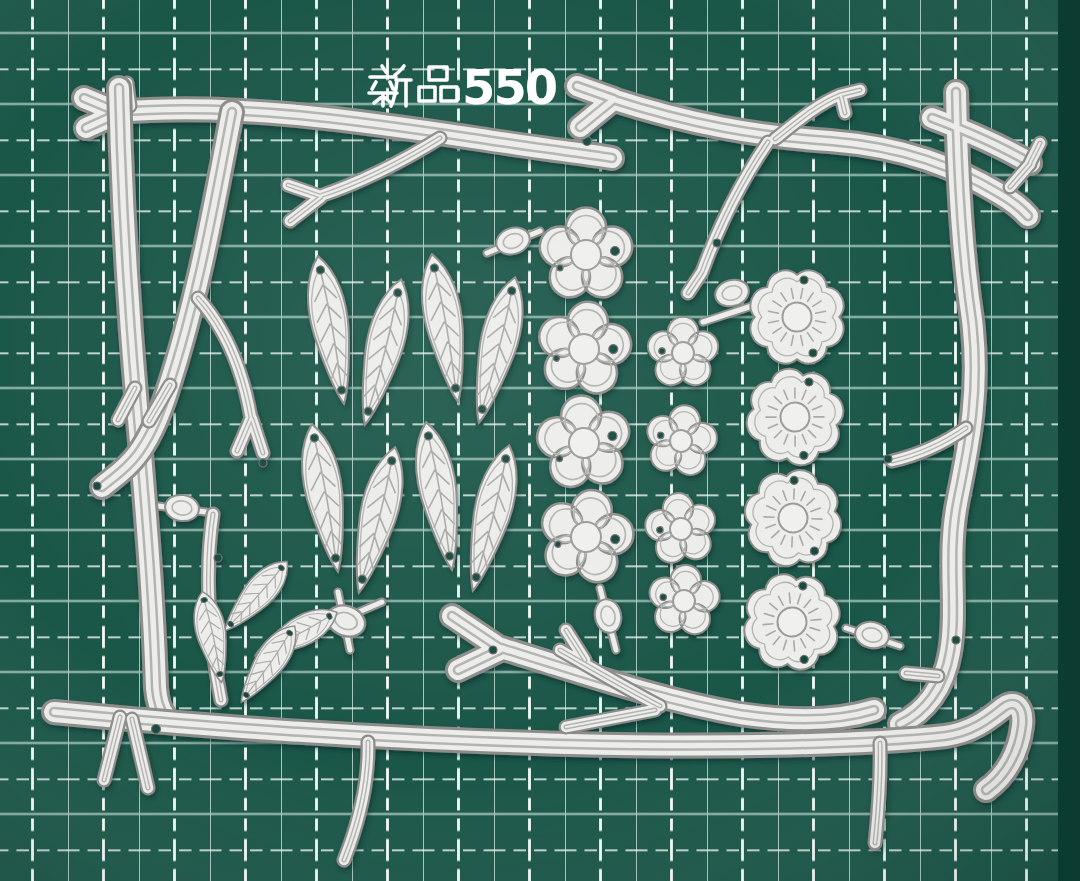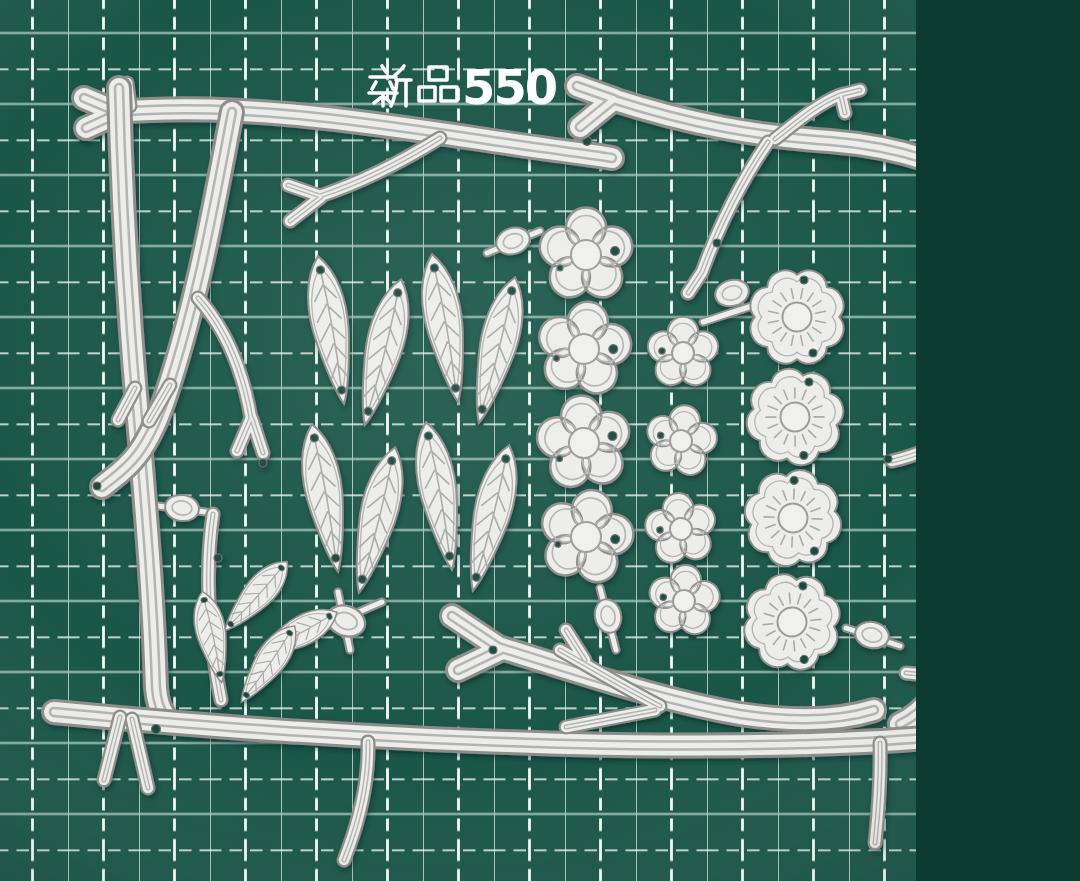--- a/index.html
+++ b/index.html
@@ -1,16 +1,16 @@
 <!DOCTYPE html>
 <html><head>
 <meta charset="utf-8">
 <style>
   html,body{margin:0;padding:0;background:#0c3b31;}
-  .stage{position:relative;width:916px;height:881px;overflow:hidden;font-family:"DejaVu Sans",sans-serif;}
+  .stage{position:relative;width:1058px;height:881px;overflow:hidden;font-family:"DejaVu Sans",sans-serif;}
   svg{display:block}
   
   .b1{fill:none;stroke:#8c8c8a;stroke-width:26;stroke-linecap:round;stroke-linejoin:round}
   .b2{fill:none;stroke:#ededeb;stroke-width:20;stroke-linecap:round;stroke-linejoin:round}
   .b3{fill:none;stroke:#b3b3b1;stroke-width:10.5;stroke-linecap:round;stroke-linejoin:round}
   .b4{fill:none;stroke:#ededeb;stroke-width:5.5;stroke-linecap:round;stroke-linejoin:round}
   .t1{fill:none;stroke:#8c8c8a;stroke-width:15;stroke-linecap:round;stroke-linejoin:round}
   .t2{fill:none;stroke:#ededeb;stroke-width:10.5;stroke-linecap:round;stroke-linejoin:round}
   .t3{fill:none;stroke:#b3b3b1;stroke-width:5;stroke-linecap:round;stroke-linejoin:round}
   .t4{fill:none;stroke:#ededeb;stroke-width:2.2;stroke-linecap:round;stroke-linejoin:round}

